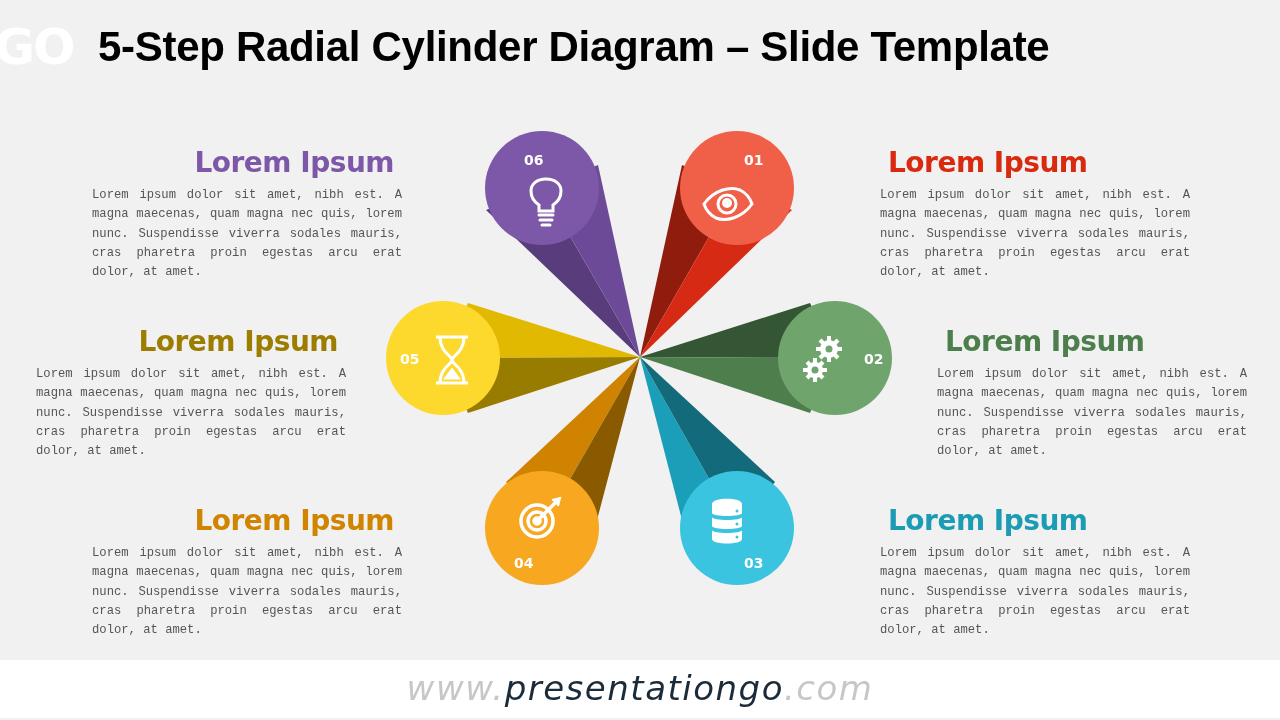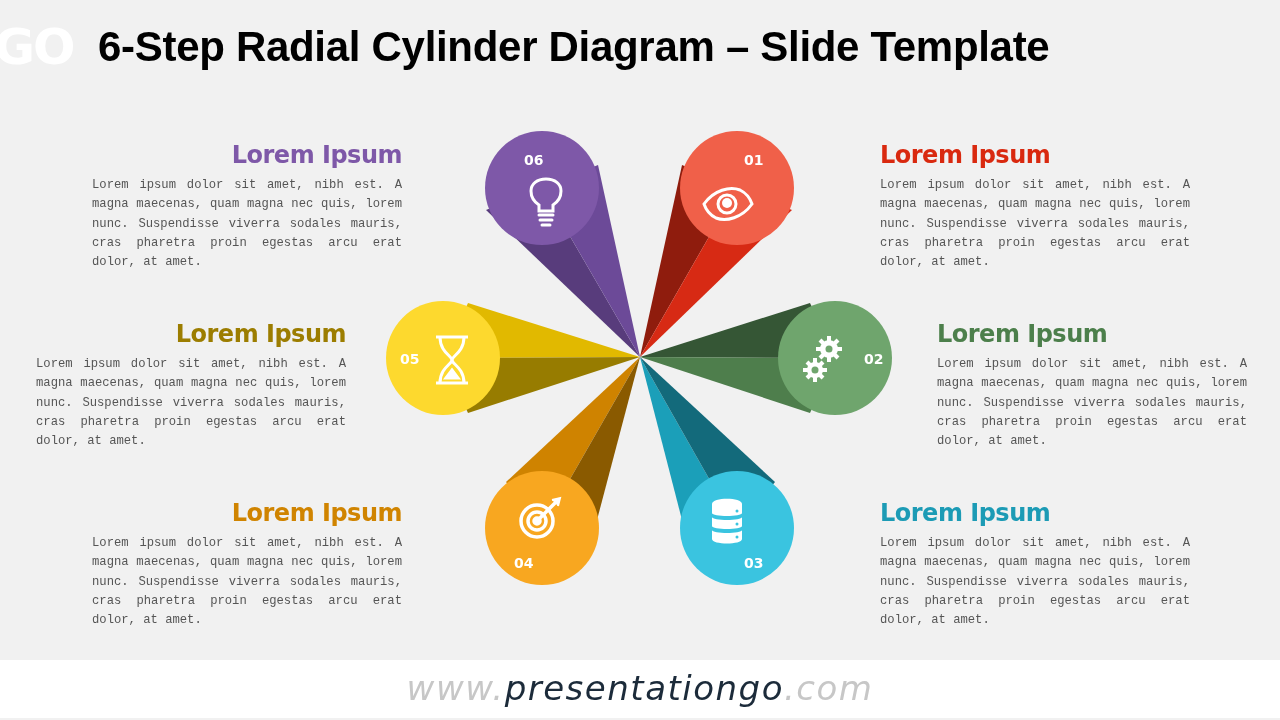--- a/index.html
+++ b/index.html
@@ -1,34 +1,34 @@
 <!DOCTYPE html>
 <html><head>
 <meta charset="utf-8">
 <style>
   html,body{margin:0;padding:0;}
   body{width:1280px;height:720px;position:relative;overflow:hidden;background:#f1f1f1;font-family:"Liberation Sans",sans-serif;}
   .logo{position:absolute;left:-6px;top:20px;font-family:"DejaVu Sans",sans-serif;font-weight:bold;font-size:50px;color:#fff;letter-spacing:-2px;line-height:54px;}
   .title{position:absolute;left:98px;top:20px;font-size:42px;font-weight:bold;color:#000;line-height:54px;white-space:nowrap;letter-spacing:-0.3px;}
   .diagram{position:absolute;left:0;top:0;width:1280px;height:720px;}
   .block{position:absolute;width:310px;}
-  .block h3{margin:0;font-family:"DejaVu Sans",sans-serif;font-weight:bold;font-size:24px;line-height:30px;letter-spacing:-0.5px;}
+  .block h3{margin:8px;font-family:"DejaVu Sans",sans-serif;font-weight:bold;font-size:28px;line-height:30px;letter-spacing:-0.5px;}
   .block p{margin:6px 0 0 0;font-family:Liberation Mono, monospace;font-size:12.2px;line-height:19.3px;color:#555;text-align:justify;}
   .block.left h3{text-align:right;}
   .footer{position:absolute;left:0;top:660px;width:1280px;height:58px;background:#fff;font-style:italic;}
   .footer-url{position:absolute;left:0;top:8px;width:1280px;text-align:center;font-family:"DejaVu Sans",sans-serif;font-size:34px;letter-spacing:1.5px;}
   .footer-url .dim{color:#c7c7c7;}
   .footer-url .brand{color:#1c2b3a;}
   .num{font-family:"DejaVu Sans",sans-serif;font-weight:bold;font-size:14px;fill:#fff;}
 </style>
 </head>
 <body>
 
 <div class="logo">GO</div>
-<div class="title">6-Step Radial Cylinder Diagram – Slide Template</div>
+<div class="title">5-Step Radial Cylinder Diagram – Slide Template</div>
 
 <svg class="diagram" viewBox="0 0 1280 720" width="1280" height="720">
 
   <g>
     <polygon points="640,357 486,210 542,188" fill="#583c7c"></polygon>
     <polygon points="640,357 542,188 598,165" fill="#6c4a98"></polygon>
     <circle cx="542" cy="188" r="57" fill="#7e58a8"></circle>
   </g>
 
   <g>

